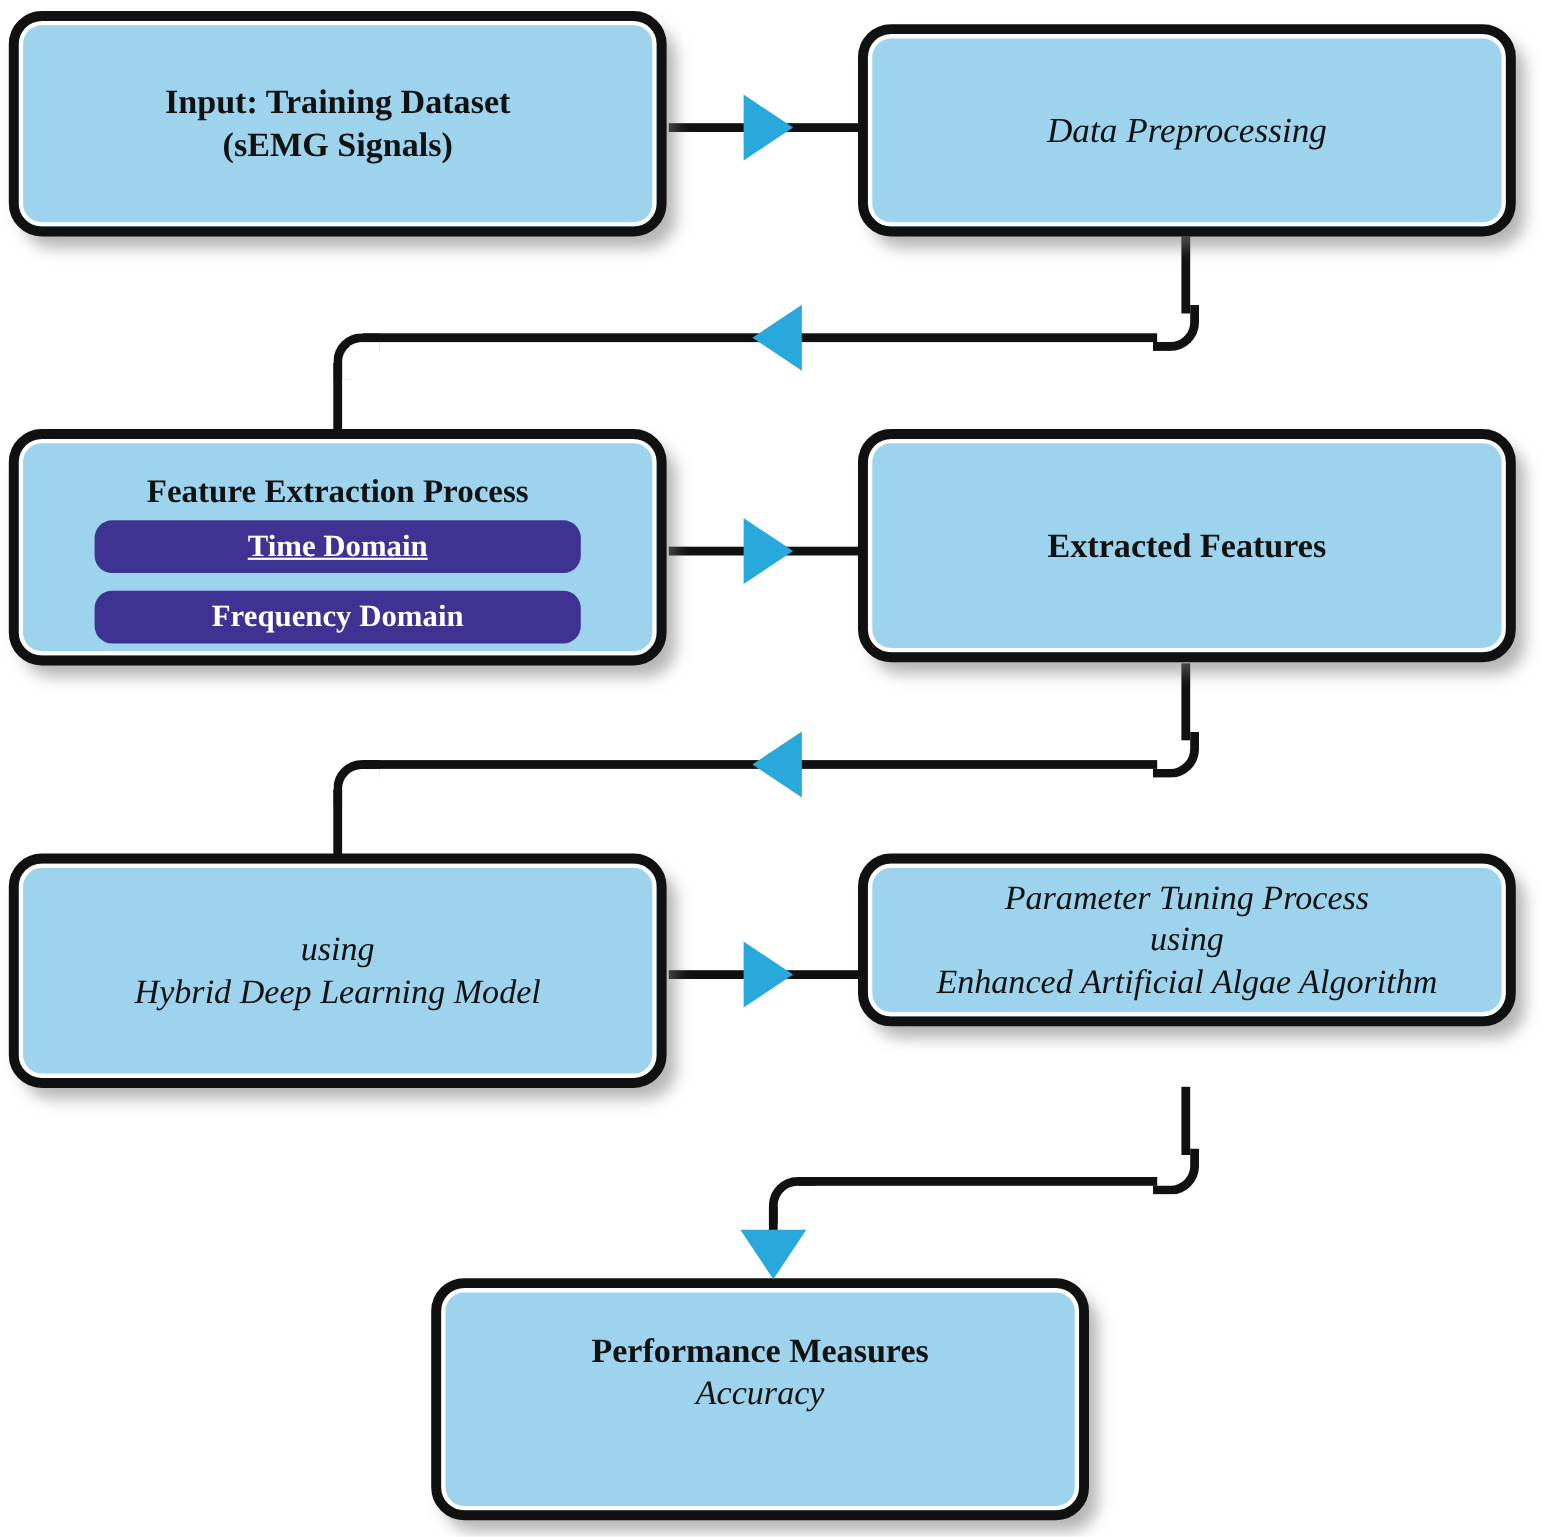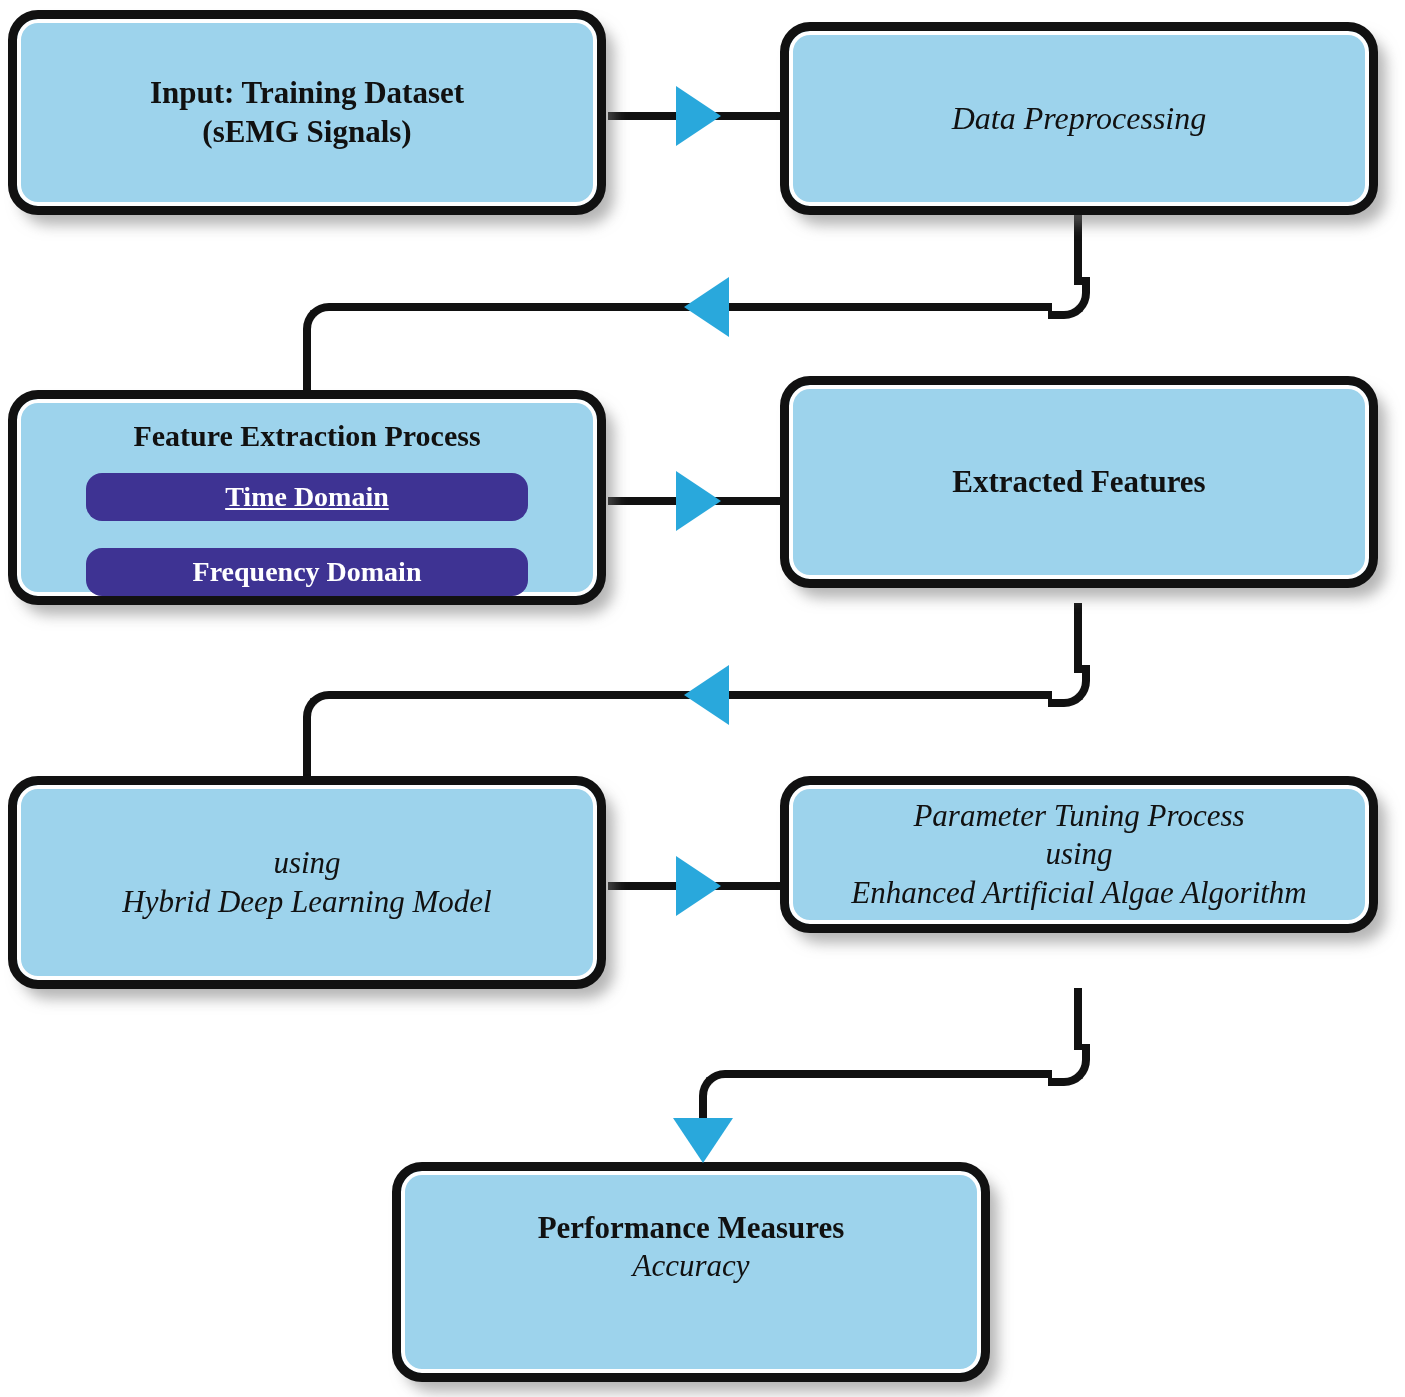--- a/index.html
+++ b/index.html
@@ -132,31 +132,31 @@
 
   <div class="fbox" style="left:8px; top:10px; width:598px; height:205px; font-size:31px;">
     <div class="ln bold">Input: Training Dataset</div>
     <div class="ln bold">(sEMG Signals)</div>
   </div>
 
   <div class="fbox" style="left:780px; top:22px; width:598px; height:193px; font-size:32px;">
     <div class="ln reg">Data Preprocessing</div>
   </div>
 
-  <div class="fbox" style="left:8px; top:390px; width:598px; height:215px; font-size:30px; justify-content:space-between; padding-top:18px;">
+  <div class="fbox" style="left:8px; top:390px; width:598px; height:215px; font-size:30px; justify-content:center; padding-top:18px;">
     <div class="ln bold" style="margin-bottom:8px;">Feature Extraction Process</div>
     <div class="pill" style="width:442px; height:48px; font-size:28px; margin-bottom:16px;text-decoration:underline;">
       <span>Time Domain</span>
     </div>
     <div class="pill" style="width:442px; height:48px; font-size:28px;">
       <span>Frequency Domain</span>
     </div>
   </div>
 
-  <div class="fbox" style="left:780px; top:376px; width:598px; height:212px; font-size:31px;">
+  <div class="fbox" style="left:780px; top:390px; width:598px; height:212px; font-size:31px;">
     <div class="ln bold">Extracted Features</div>
   </div>
 
   <div class="fbox" style="left:8px; top:776px; width:598px; height:213px; font-size:31px;">
     <div class="ln reg">using</div>
     <div class="ln reg">Hybrid Deep Learning Model</div>
   </div>
 
   <div class="fbox" style="left:780px; top:776px; width:598px; height:157px; font-size:31px;">
     <div class="ln reg">Parameter Tuning Process</div>

